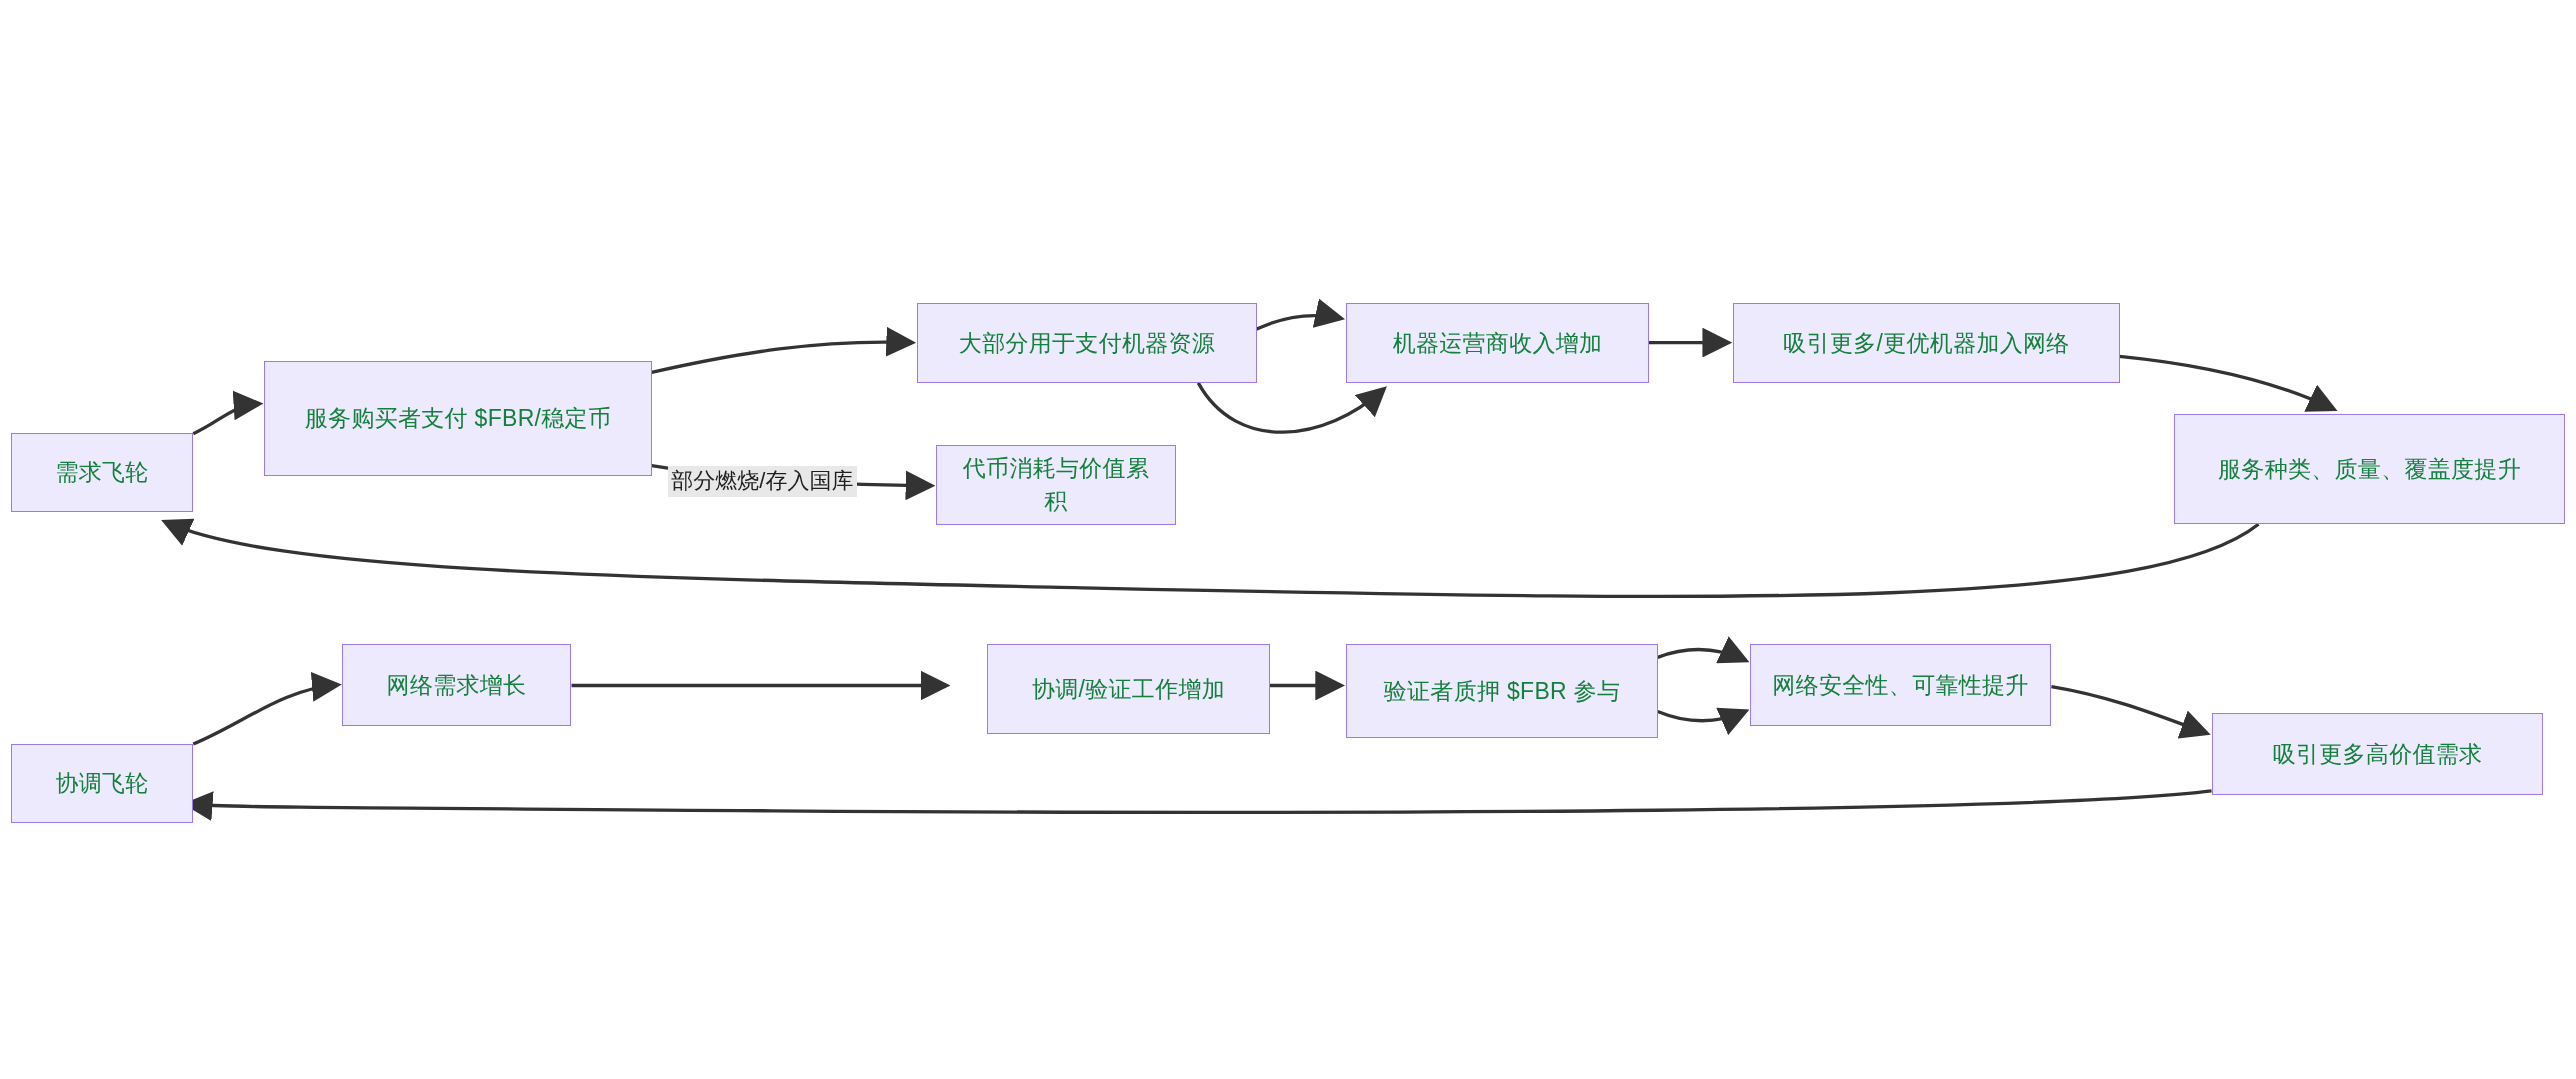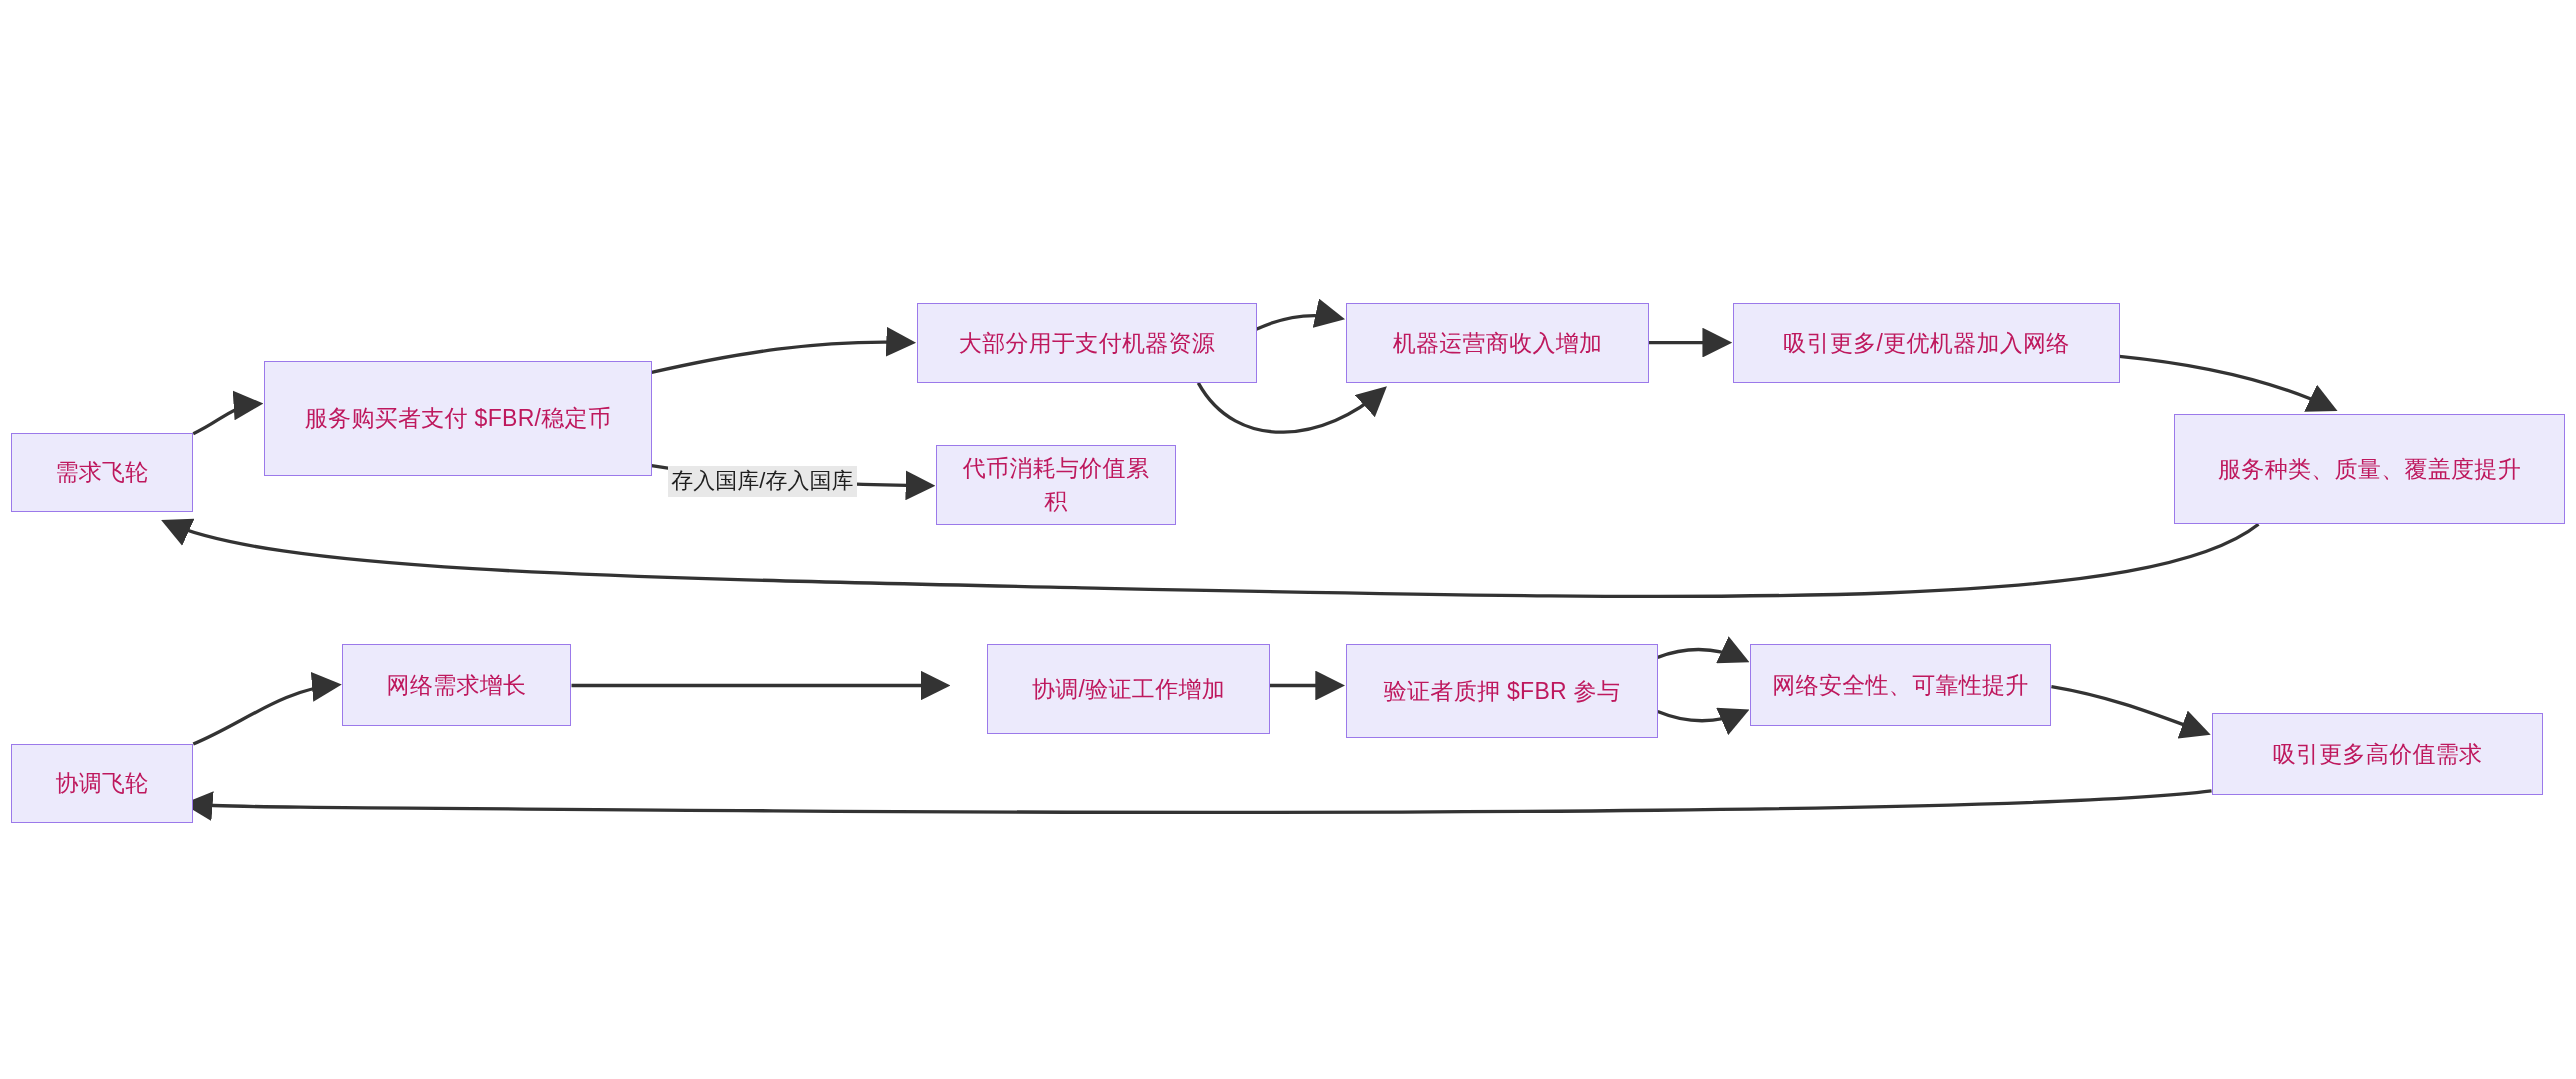--- a/index.html
+++ b/index.html
@@ -27,21 +27,21 @@
   }
   .node {
     position: absolute;
     box-sizing: border-box;
     background: #ECEAFC;
     border: 1.7px solid #9B79EA;
     display: flex;
     align-items: center;
     justify-content: center;
     text-align: center;
-    color: #be185d;
+    color: #15803d;
     font-size: 23px;
     line-height: 1.42;
     letter-spacing: 0.3px;
     padding: 2.2px 14.4px;
     z-index: 2;
   }
   .node .node-label {
     display: block;
     width: 100%;
   }
@@ -146,16 +146,16 @@
   </div>
 
   <div class="node" style="left:1750px; top:644px; width:301px; height:82px;">
     <span class="node-label">网络安全性、可靠性提升</span>
   </div>
 
   <div class="node" style="left:2212px; top:713px; width:331px; height:82px;">
     <span class="node-label">吸引更多高价值需求</span>
   </div>
 
-  <div class="edge-label" style="left:668px; top:466px;">存入国库/存入国库</div>
+  <div class="edge-label" style="left:668px; top:466px;">部分燃烧/存入国库</div>
 
 </div>
 
 
 </body></html>

